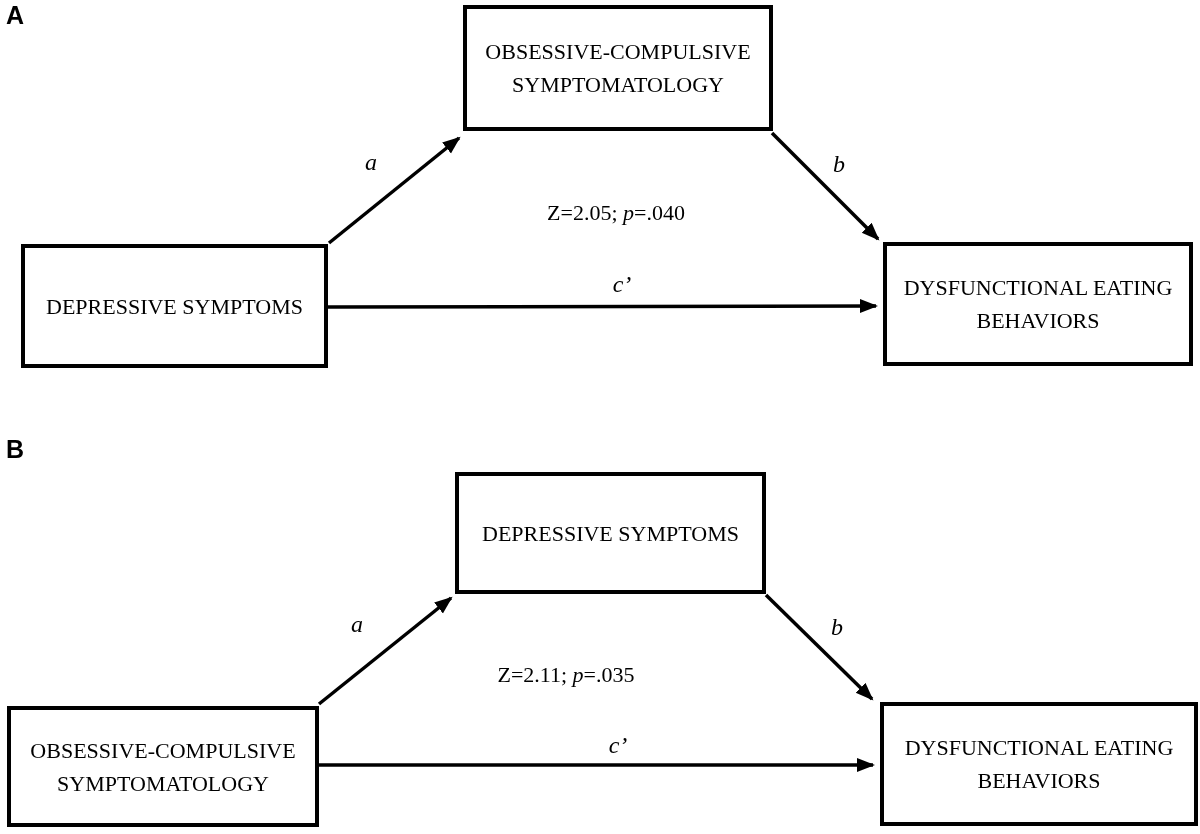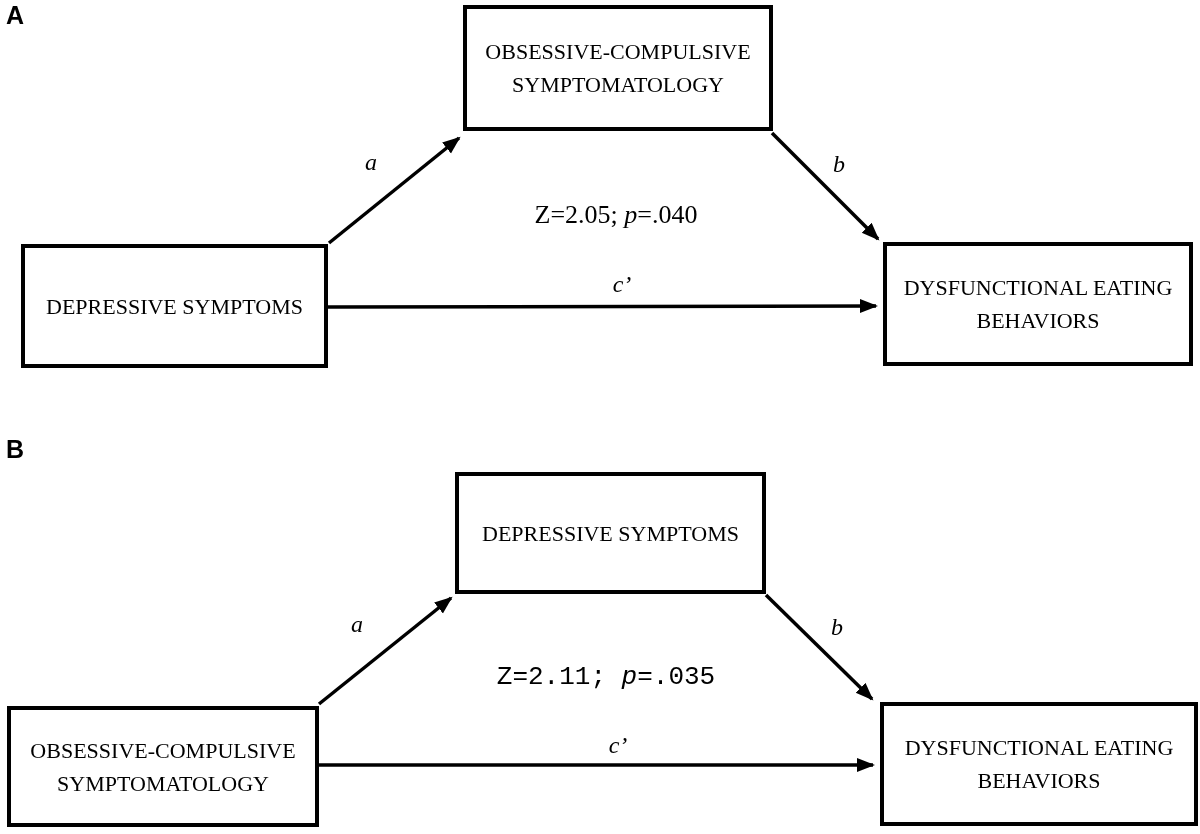--- a/index.html
+++ b/index.html
@@ -41,21 +41,21 @@
   .path-label {
     position: absolute;
     transform: translateX(-50%);
     font-style: italic;
     font-size: 24px;
     line-height: 1;
   }
   .sobel {
     position: absolute;
     transform: translateX(-50%);
-    font-size: 26px;
+    font-size: 22px;
     line-height: 1;
     white-space: nowrap;
   }
   .sobel .p-ital { font-style: italic; }
 </style>
 </head>
 <body>
 
 <div id="figure">
 
@@ -109,18 +109,18 @@
   </div>
 
   <div class="box" style="left:880px; top:702px; width:318px; height:124px;">
     <span>DYSFUNCTIONAL EATING BEHAVIORS</span>
   </div>
 
   <div class="path-label" style="left:357px; top:612px;">a</div>
   <div class="path-label" style="left:837px; top:615px;">b</div>
   <div class="path-label" style="left:618px; top:733px;">c’</div>
 
-  <div class="sobel" style="left:606px; top:664px;font-family:Liberation Mono, monospace;">
+  <div class="sobel" style="left:566px; top:664px;">
     <span>Z=2.11;</span>
     <span class="p-ital">p</span><span>=.035</span>
   </div>
 
 </div>
 
 </body></html>

